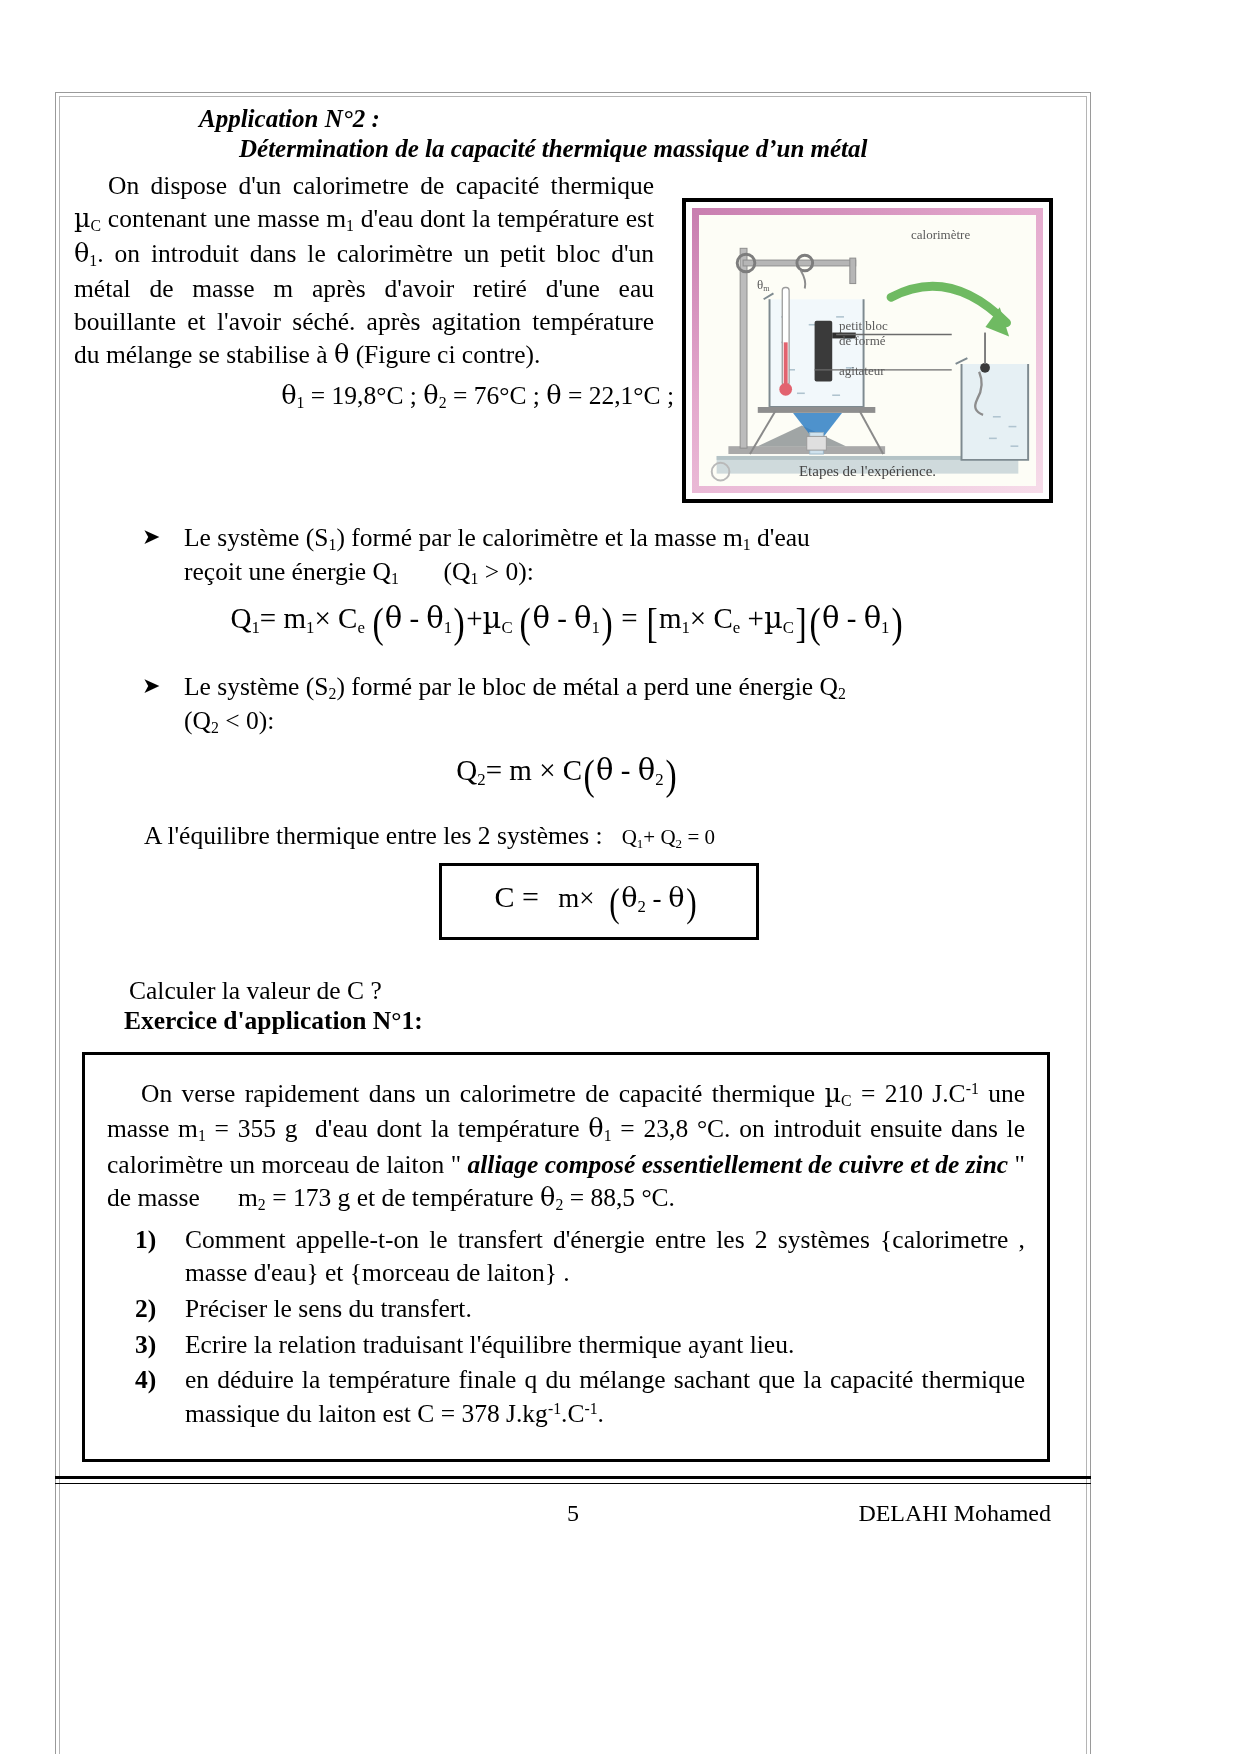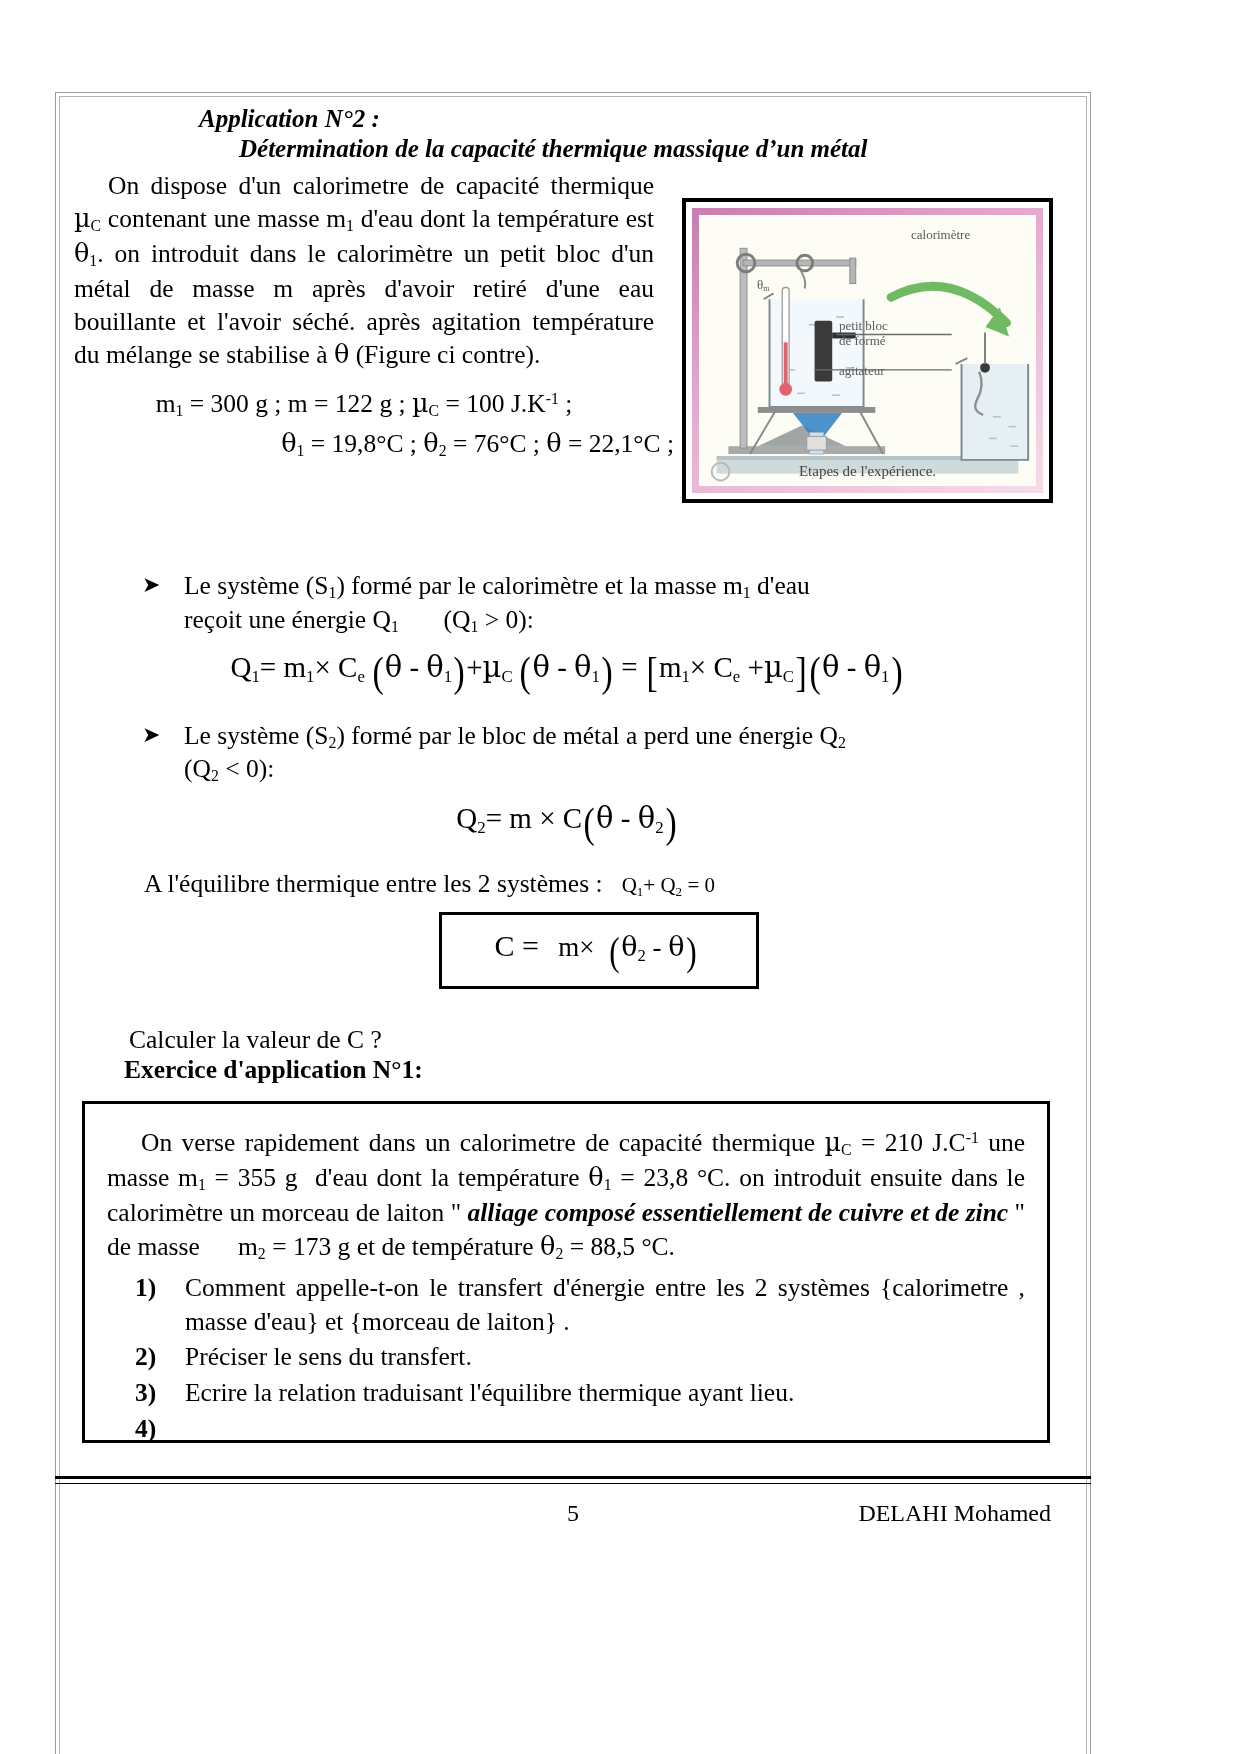--- a/index.html
+++ b/index.html
@@ -174,23 +174,20 @@
     <div class="title2">Détermination de la capacité thermique massique d’un métal</div>
 
     <div class="para">
       <span class="ind"></span>On dispose d'un calorimetre de capacité thermique
       <span class="gk">µ</span><sub>C</sub> contenant une masse m<sub>1</sub> d'eau dont la température
       est <span class="gk">θ</span><sub>1</sub>. on introduit dans le calorimètre un petit bloc
       d'un métal de masse m après d'avoir retiré d'une eau bouillante et l'avoir séché. après
       agitation température du mélange se stabilise à <span class="gk">θ</span> (Figure ci contre).
     </div>
 
-    <div class="datum">
-      m<sub>1</sub> = 300 g ; m = 122 g ; <span class="gk">µ</span><sub>C</sub> = 100 J.K<sup>-1</sup> ;
-    </div>
     <div class="datum2">
       <span class="gk">θ</span><sub>1</sub> = 19,8°C ; <span class="gk">θ</span><sub>2</sub> = 76°C ;
       <span class="gk">θ</span> = 22,1°C ;
     </div>
 
     <div id="figure">
       <div id="figframe">
         <svg id="figcanvas" viewBox="0 0 344 278">
           <rect x="0" y="0" width="344" height="278" fill="#fdfdf6"></rect>
 
@@ -331,20 +328,24 @@
         <li>
           <span class="n">2)</span>
           <span>Préciser le sens du transfert.</span>
         </li>
         <li>
           <span class="n">3)</span>
           <span>Ecrire la relation traduisant l'équilibre thermique ayant lieu.</span>
         </li>
         <li>
           <span class="n">4)</span>
+          <span>
+            en déduire la température finale q du mélange sachant que la capacité thermique
+            massique du laiton est C = 378 J.kg<sup>-1</sup>.C<sup>-1</sup>.
+          </span>
         </li>
       </ol>
     </div>
 
   </div>
  </div>
 </div>
 
 <div id="footrule"></div>
 <div id="footer">

